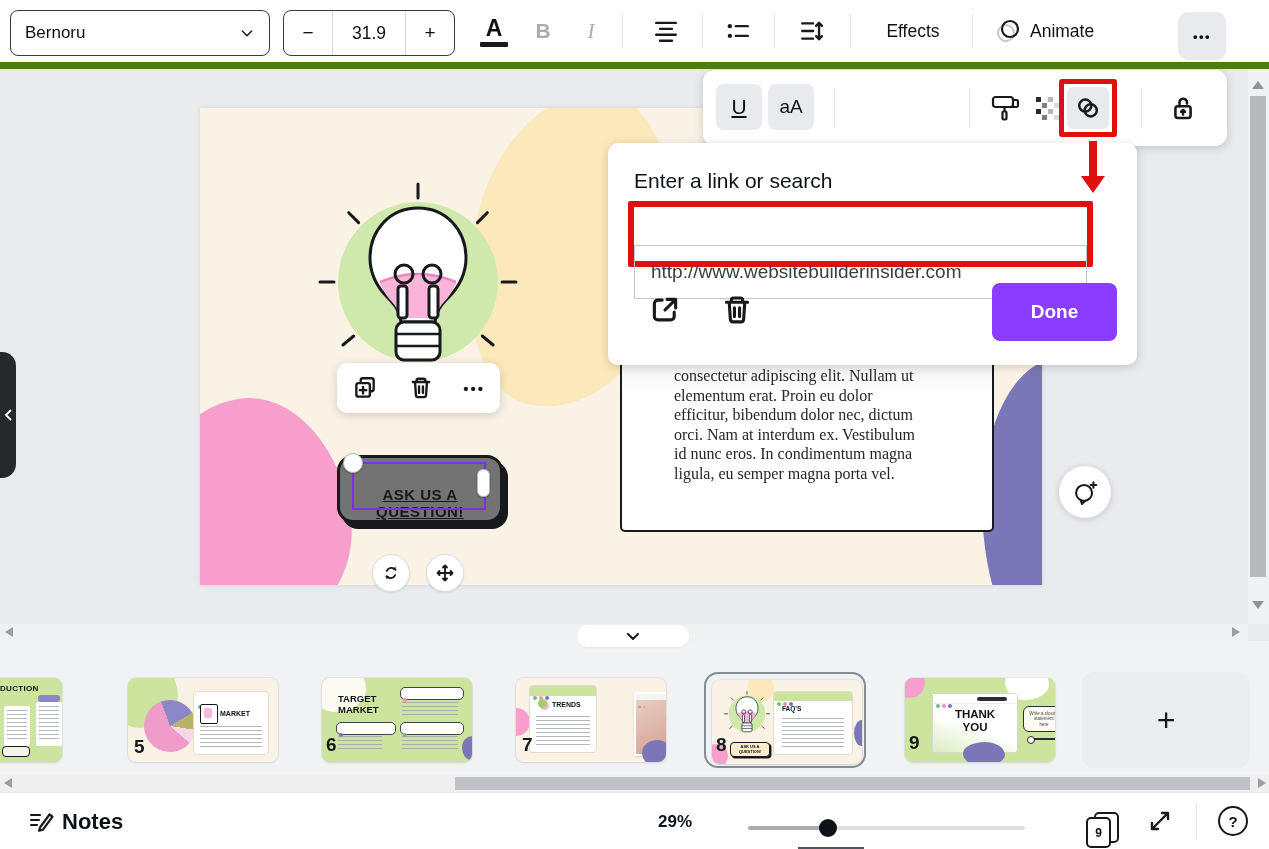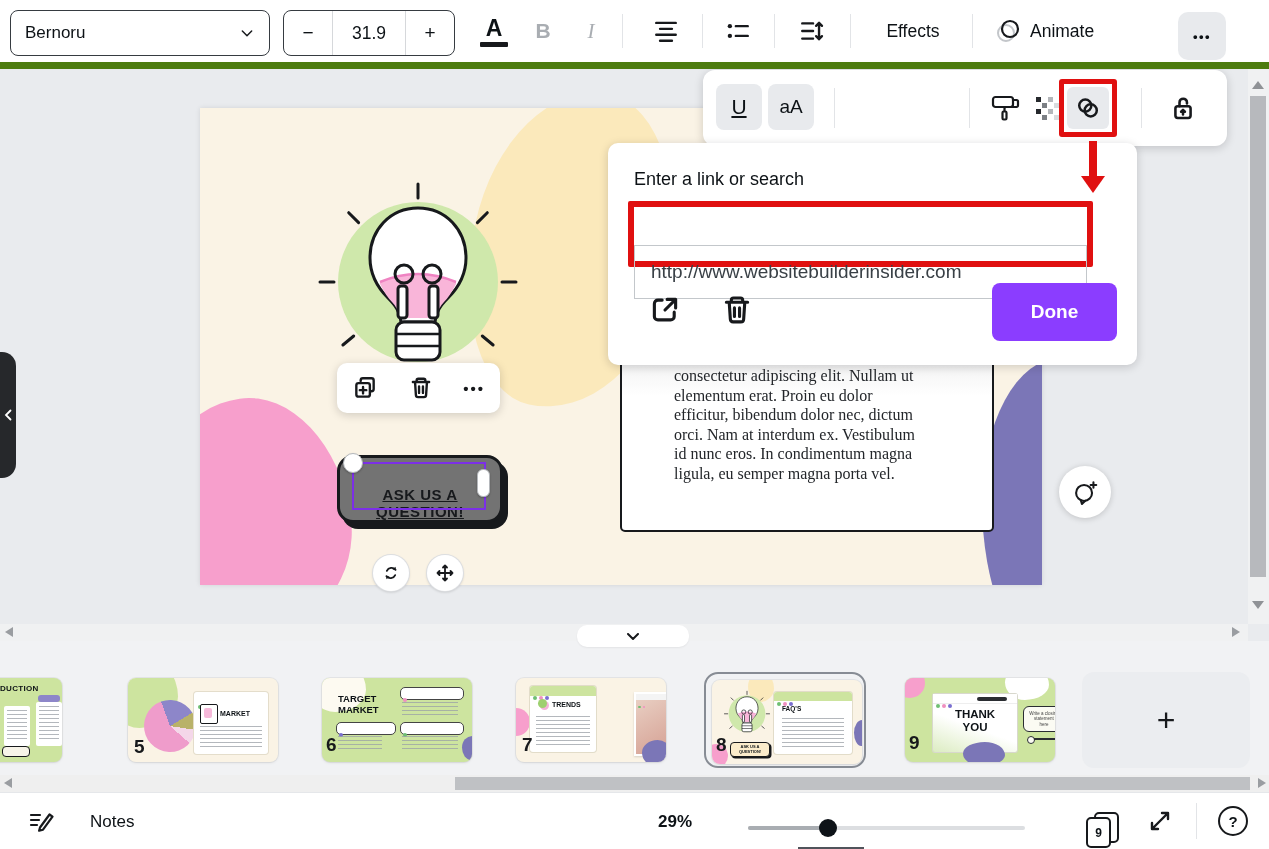--- a/index.html
+++ b/index.html
@@ -233,21 +233,21 @@
     <div class="tri" style="left:4px;top:3px;border-top:5.5px solid transparent;border-bottom:5.5px solid transparent;border-right:8px solid #9a9da1;"></div>
     <div class="abs" style="left:455px;top:2px;width:795px;height:13px;background:#bfc1c4;"></div>
     <div class="tri" style="left:1258px;top:3px;border-top:5.5px solid transparent;border-bottom:5.5px solid transparent;border-left:8px solid #9a9da1;"></div>
   </div>
 
   <div class="abs" style="left:0;top:792px;width:1269px;height:57px;background:#fff;border-top:1px solid #e5e7ea;z-index:5;">
     <svg class="abs icon-btn" style="left:28px;top:15px;" width="26" height="26" viewBox="0 0 26 26">
       <path class="sstroke" d="M3 7 h9 M3 12 h8 M3 17 h6"></path>
       <path class="sstroke" d="M12 19.5 L21.5 6.5 l3 2.2 L15 21.7 l-3.9 1 z"></path>
     </svg>
-    <div class="abs" style="left:62px;top:0;height:57px;line-height:57px;font-size:17px;font-weight:400;margin-left:28px;">Notes</div>
+    <div class="abs" style="left:62px;top:0;height:57px;line-height:57px;font-size:22px;font-weight:700;">Notes</div>
     <div class="abs" style="left:658px;top:0;height:57px;line-height:57px;font-size:17px;font-weight:600;">29%</div>
     <div class="abs" style="left:748px;top:33px;width:277px;height:4px;background:#dcdee1;border-radius:2px;">
       <div class="abs" style="left:0;top:0;width:80px;height:4px;background:#a9adb2;border-radius:2px;"></div>
     </div>
     <div class="abs" style="left:819px;top:26px;width:18px;height:18px;background:#0e1318;border-radius:50%;"></div>
     <div class="abs" style="left:1094px;top:19px;width:21px;height:27px;border:2px solid #17191c;border-radius:5px;"></div>
     <div class="abs flexc" style="left:1086px;top:24px;width:21px;height:27px;border:2px solid #17191c;border-radius:5px;background:#fff;">
       <span style="font-size:12px;font-weight:700;">9</span>
     </div>
     <svg class="abs icon-btn" style="left:1146px;top:14px;" width="28" height="28" viewBox="0 0 28 28">
@@ -362,21 +362,21 @@
         <path class="sstroke" d="M9 10.5 V7.2 a3.2 3.2 0 0 1 6.4 0 V8.2"></path>
         <path class="sstroke" d="M12 17.5 V13.8 M10.4 15.2 L12 13.6 l1.6 1.6"></path>
       </svg>
     </div>
   </div>
 
   <div class="abs" style="left:1089px;top:141px;width:8px;height:37px;background:#e01010;z-index:40;"></div>
   <div class="tri" style="left:1081px;top:176px;border-left:12px solid transparent;border-right:12px solid transparent;border-top:17px solid #e01010;z-index:40;"></div>
 
   <div class="abs shadowpanel" style="left:608px;top:143px;width:529px;height:222px;border-radius:10px;z-index:30;">
-    <div class="abs" style="left:26px;top:26px;font-size:18px;font-weight:500;color:#0d1216;">Enter a link or search</div>
+    <div class="abs" style="left:26px;top:26px;font-size:21px;font-weight:500;color:#0d1216;">Enter a link or search</div>
     <div class="abs" style="left:20px;top:58px;width:465px;height:66px;border:6px solid #e01010;border-radius:2px;box-sizing:border-box;background:#fff;">
       <div style="width:100%;height:100%;box-sizing:border-box;border:1px solid #c3c7cb;display:flex;align-items:center;padding-left:16px;font-size:19px;color:#394046;margin-top:38px;">http://www.websitebuilderinsider.com</div>
     </div>
     <svg class="abs icon-btn" style="left:40px;top:150px;" width="34" height="34" viewBox="0 0 24 24">
       <path class="sstroke" d="M10 5 H7 a2.5 2.5 0 0 0 -2.5 2.5 v9 A2.5 2.5 0 0 0 7 19 h9 a2.5 2.5 0 0 0 2.5 -2.5 V13.5"></path>
       <path class="sstroke" d="M13.5 4.5 h6 v6 M12 12 L19.5 4.5"></path>
     </svg>
     <svg class="abs icon-btn" style="left:112px;top:150px;" width="34" height="34" viewBox="0 0 24 24">
       <path class="sstroke" d="M4.5 6.5 h15 M8 6.5 V5 a1.5 1.5 0 0 1 1.5 -1.5 h5 A1.5 1.5 0 0 1 16 5 v1.5 M6.5 6.5 l.8 12 a2 2 0 0 0 2 1.9 h5.4 a2 2 0 0 0 2 -1.9 l.8 -12 M10.2 10.5 v6 M13.8 10.5 v6"></path>
     </svg>

